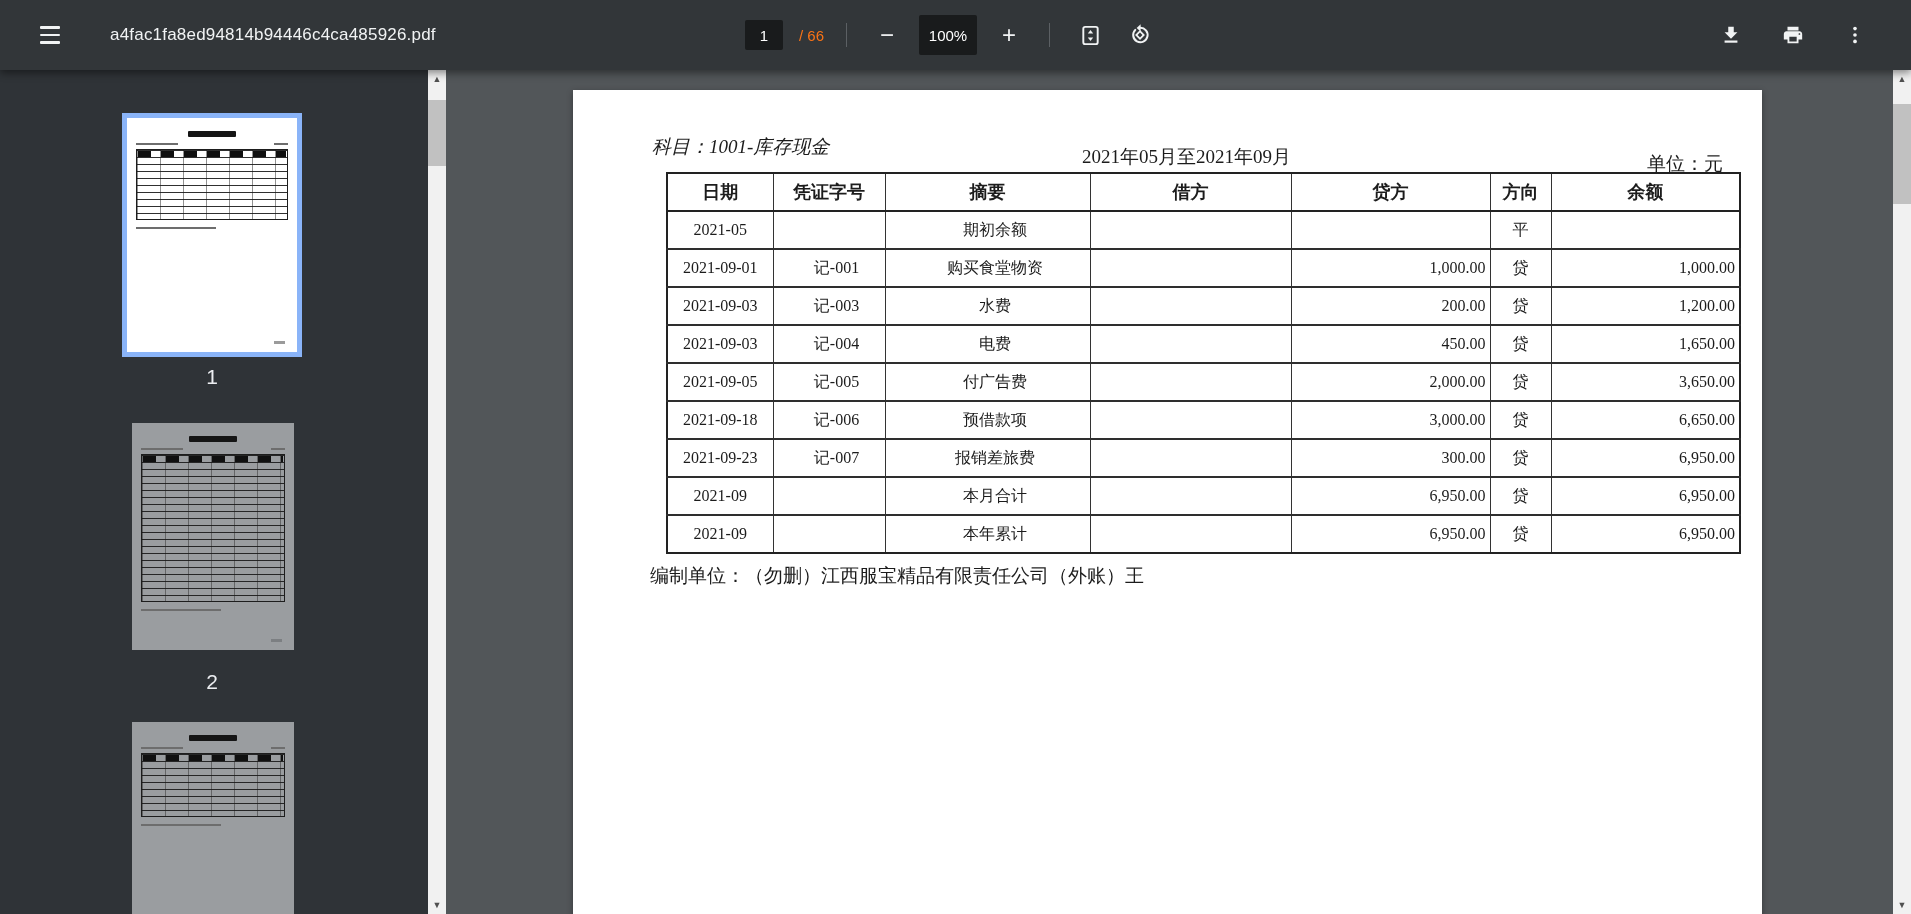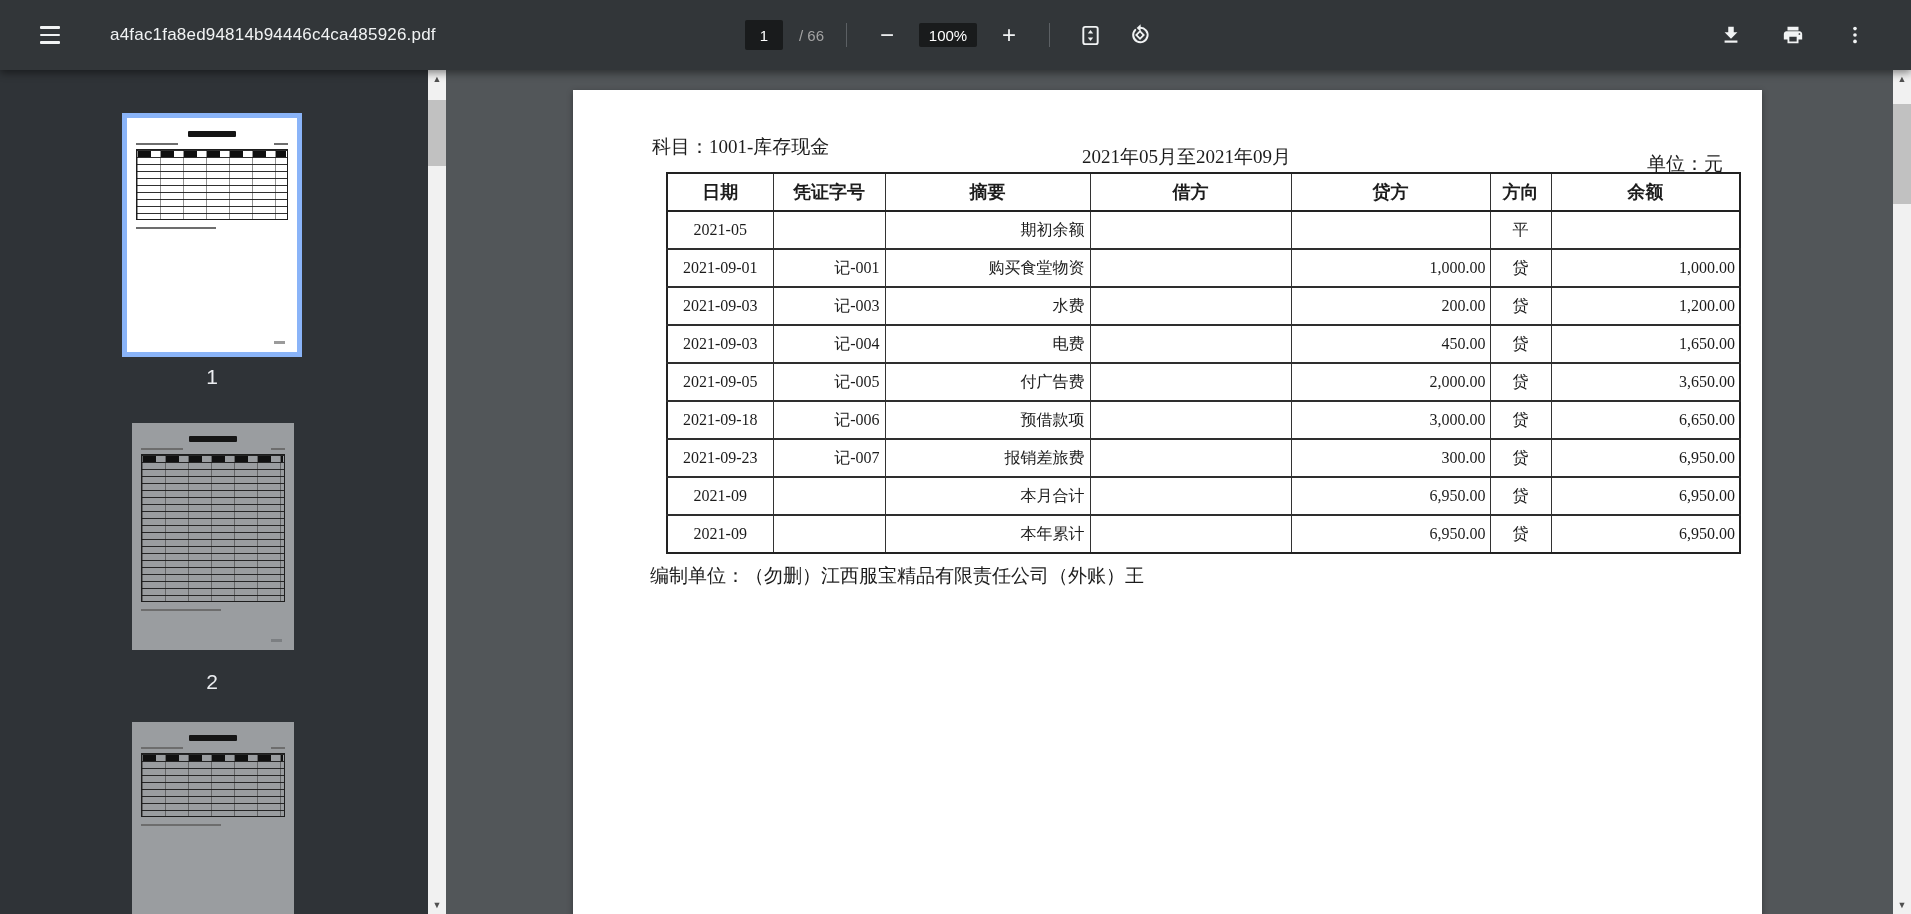--- a/index.html
+++ b/index.html
@@ -14,26 +14,26 @@
   .tb-left{display:flex;align-items:center;gap:40px;flex:1;min-width:0;}
   .tb-center{display:flex;align-items:center;gap:14px;}
   .tb-right{display:flex;align-items:center;gap:26px;flex:1;justify-content:flex-end;}
   .hamburger{width:40px;height:40px;border:none;background:transparent;cursor:pointer;
              display:flex;flex-direction:column;justify-content:center;gap:5px;align-items:center;padding:0;}
   .hamburger span{display:block;width:20px;height:2.5px;background:#f1f3f4;border-radius:1px;}
   .filename{font-size:17px;font-weight:500;letter-spacing:.2px;white-space:nowrap;
             overflow:hidden;text-overflow:ellipsis;}
   .page-input{width:38px;height:30px;background:#191b1c;border:none;border-radius:2px;
               color:#fff;text-align:center;font-size:15px;font-family:inherit;}
-  .page-total{font-size:15px;color:#a3a3a3;margin-left:2px;white-space:nowrap;}
+  .page-total{font-size:15px;color:#f97316;margin-left:2px;white-space:nowrap;}
   .tb-sep{width:1px;height:24px;background:#5c6064;margin:0 8px;}
   .tb-btn{width:36px;height:36px;border:none;background:transparent;color:#f1f3f4;
           display:flex;align-items:center;justify-content:center;cursor:pointer;
           font-size:24px;line-height:1;padding:0;border-radius:50%;}
-  .zoom-box{min-width:58px;height:24px;background:#191b1c;border-radius:2px;color:#fff;
+  .zoom-box{min-width:58px;height:40px;background:#191b1c;border-radius:2px;color:#fff;
             display:flex;align-items:center;justify-content:center;font-size:15px;padding:0 8px;}
   .tb-btn svg{display:block;}
 
   
   .viewer{position:absolute;top:70px;left:0;right:0;bottom:0;overflow:hidden;}
   .sidebar{position:absolute;left:0;top:0;width:428px;height:100%;background:#2f3337;overflow:hidden;}
 
   .thumb{position:absolute;cursor:pointer;}
   .thumb-page{position:relative;width:100%;height:100%;overflow:hidden;}
   .thumb-1{left:122px;top:43px;width:180px;height:244px;border:5px solid #8ab4f8;background:#fff;}
@@ -73,34 +73,34 @@
   .sb-side .sb-thumb{top:30px;height:66px;}
   .sb-main .sb-thumb{top:34px;height:100px;}
 
   
   .content{position:absolute;left:446px;top:0;right:18px;bottom:0;overflow:hidden;}
   .pdf-page{position:absolute;left:127px;top:20px;width:1189px;height:900px;background:#fff;
             box-shadow:0 2px 6px rgba(0,0,0,.35);color:#1c1c1c;
             font-family:"Liberation Serif","DejaVu Serif",serif;}
   .doc-title{margin-top:80px;text-align:center;font-size:29px;font-weight:700;letter-spacing:3px;}
   .doc-meta{position:relative;margin:44px 39px 0 77px;height:32px;font-size:19px;}
-  .doc-subject{position:absolute;left:2px;top:0;}
+  .doc-subject{position:absolute;left:2px;top:0;font-style:italic;}
   .doc-period{position:absolute;left:0;right:0;top:10px;text-align:center;}
   .doc-unit{position:absolute;right:0;top:17px;}
   .ledger{margin:6px 39px 0 93px;border-collapse:collapse;table-layout:fixed;width:1073px;
           font-size:16px;}
   .ledger th{border:1px solid #333;border-top:2px solid #222;border-bottom:2px solid #222;
              height:38px;font-size:18px;font-weight:700;text-align:center;padding:0 4px;}
   .ledger td{border:1px solid #333;border-top:2px solid #2e2e2e;border-bottom:2px solid #2e2e2e;
              height:38px;padding:0 5px;overflow:hidden;white-space:nowrap;}
   .ledger tr>*:first-child{border-left:2px solid #222;}
   .ledger tr>*:last-child{border-right:2px solid #222;}
   .ledger tr:last-child td{border-bottom:2px solid #222;}
   .ledger td:nth-child(1),.ledger td:nth-child(6){text-align:center;}
-  .ledger td:nth-child(2),.ledger td:nth-child(3){text-align:right;padding-left:20px;}
+  .ledger td:nth-child(2),.ledger td:nth-child(3){text-align:center;padding-left:20px;}
   .ledger td:nth-child(4),.ledger td:nth-child(5),.ledger td:nth-child(7){text-align:right;padding-right:4px;}
   .doc-footer{margin:9px 39px 0 77px;font-size:19px;}
 </style>
 </head>
 <body>
 
 <div class="app">
 
   <header class="toolbar">
     <div class="tb-left">

